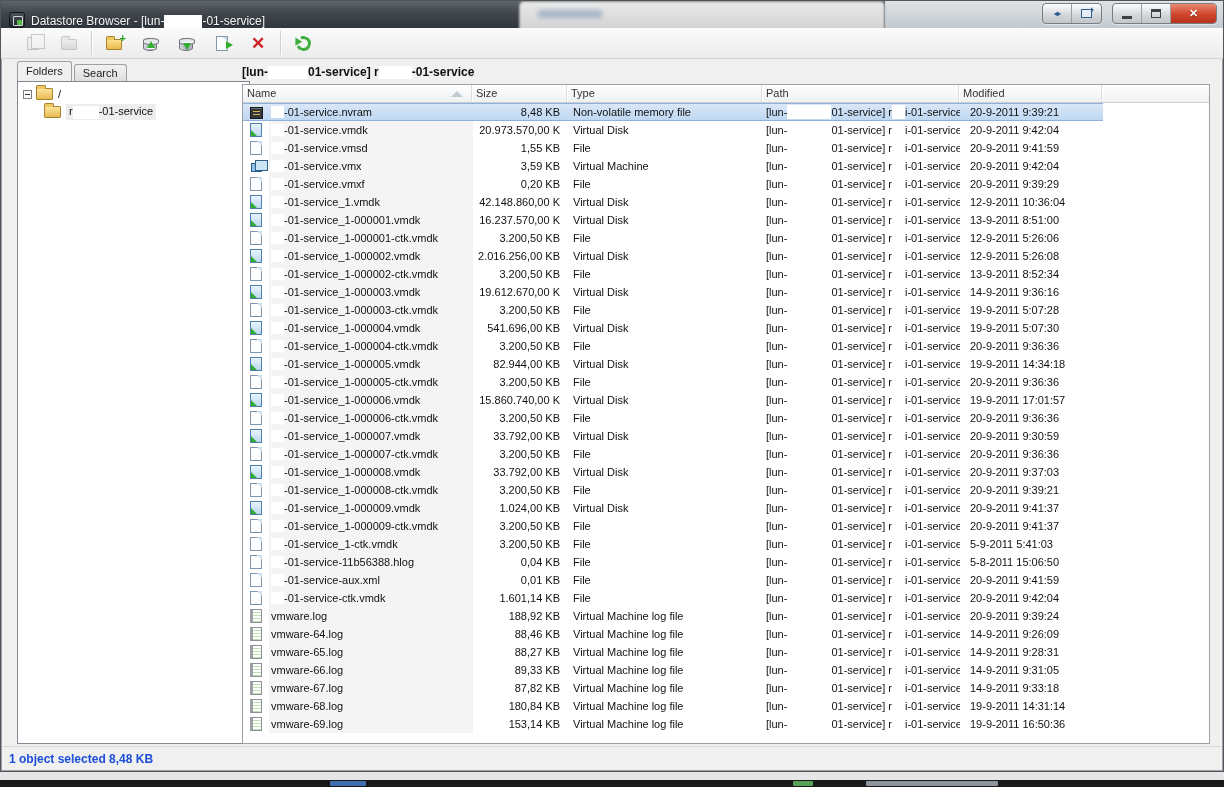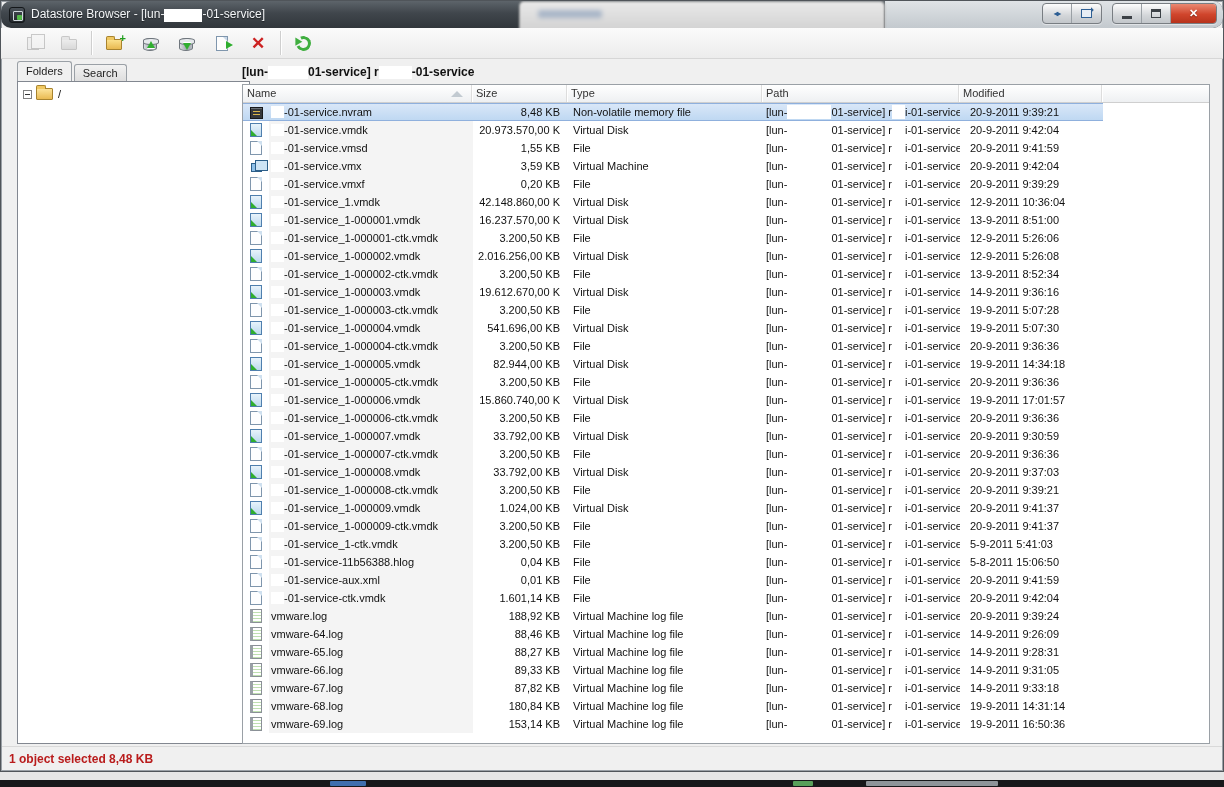--- a/index.html
+++ b/index.html
@@ -8,21 +8,21 @@
   .desktop { position:relative; width:1224px; height:787px; background:#cfd3d7; }
 
   
   .window { position:absolute; left:0; top:0; width:1224px; height:772px;
     background:#f0f0f0; border:1px solid #50555a;
     box-shadow:inset 0 0 0 1px #9aa0a6; }
 
   
   .titlebar { position:relative; height:27px;
     background:linear-gradient(#5d646a, #40464c 45%, #31363b);
-    display:flex; align-items:center; overflow:hidden;border-radius:10px; }
+    display:flex; align-items:flex-end; overflow:hidden; }
   .titlebar-light { position:absolute; left:884px; top:0; width:340px; height:27px;
     background:linear-gradient(#dfe3e6,#c3c9ce); }
   .bgwindow { position:absolute; left:518px; top:0; width:366px; height:29px;
     background:linear-gradient(#e9e9e9,#d2d2d2); border:1px solid #a9a9a9;
     border-bottom:none; border-radius:5px 5px 0 0; filter:blur(1.2px); }
   .bgwindow .smudge { position:absolute; left:18px; top:8px; width:64px; height:8px;
     background:#7d94b5; opacity:.55; border-radius:2px; filter:blur(2px); }
   .app-icon { width:16px; height:16px; margin:0 6px 0 8px; position:relative;
     background:linear-gradient(#4a5158,#23272b); border-radius:3px;
     border:1px solid #14171a; flex:0 0 auto; }
@@ -159,21 +159,21 @@
     background:#d8b54a; box-shadow:0 3px 0 #d8b54a; }
   .fi-vmx { width:11px; height:9px; margin-top:2px; background:#8fc0e8; border:1px solid #2c5f8a; }
   .fi-vmx::before { content:""; position:absolute; left:3px; top:-4px; width:11px; height:9px;
     background:#cde4f5; border:1px solid #2c5f8a; }
   .fi-log { background:#fdfeff; border:1px solid #8a9096; border-left:3px solid #9aa0a6;
     background-image:repeating-linear-gradient(#fff 0 2px, #bfe0b0 2px 3px); }
 
   
   .statusbar { position:absolute; left:1px; right:1px; bottom:1px; height:24px; background:#f0f0f0;
     border-top:1px solid #d9d9d9; display:flex; align-items:center; padding-left:7px;
-    font-size:12px; font-weight:bold; color:#b91c1c; }
+    font-size:12px; font-weight:bold; color:#1d4ed8; }
 
   
   .below-strip { position:absolute; left:0; top:772px; width:1224px; height:8px; background:#e6e6e6; }
   .taskbar { position:absolute; left:0; top:780px; width:1224px; height:7px; background:#17181a; }
   .tb-seg { position:absolute; top:1px; height:5px; border-radius:1px; }
 </style>
 </head>
 <body>
 
 <div class="desktop">
@@ -259,20 +259,24 @@
         <div class="tabs">
           <div class="tab active">Folders</div>
           <div class="tab inactive">Search</div>
         </div>
         <div class="treebox">
           <div class="tree-row">
             <span class="expander"></span>
             <span class="tree-folder"></span>
             <span>/</span>
           </div>
+          <div class="tree-row tree-child">
+            <span class="tree-folder"></span>
+            <span class="tree-label-hl"><span>r</span><span class="redact" style="width:26px"></span><span>-01-service</span></span>
+          </div>
         </div>
       </div>
 
       <div class="main">
         <div class="breadcrumb" id="breadcrumb">
             <span>[lun-</span>
             <span class="redact" style="width: 40px;"></span>
             <span>01-service] r</span>
             <span class="redact" style="width: 33px;"></span>
             <span>-01-service</span>

